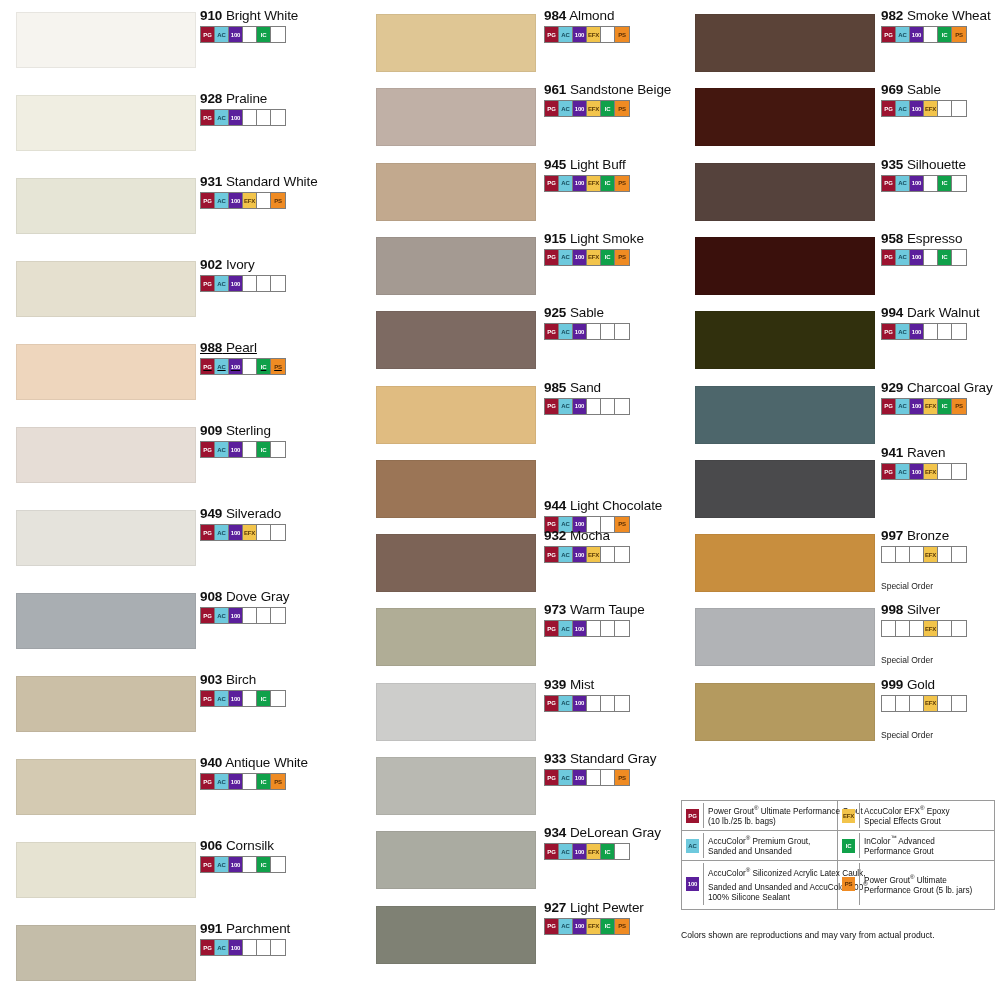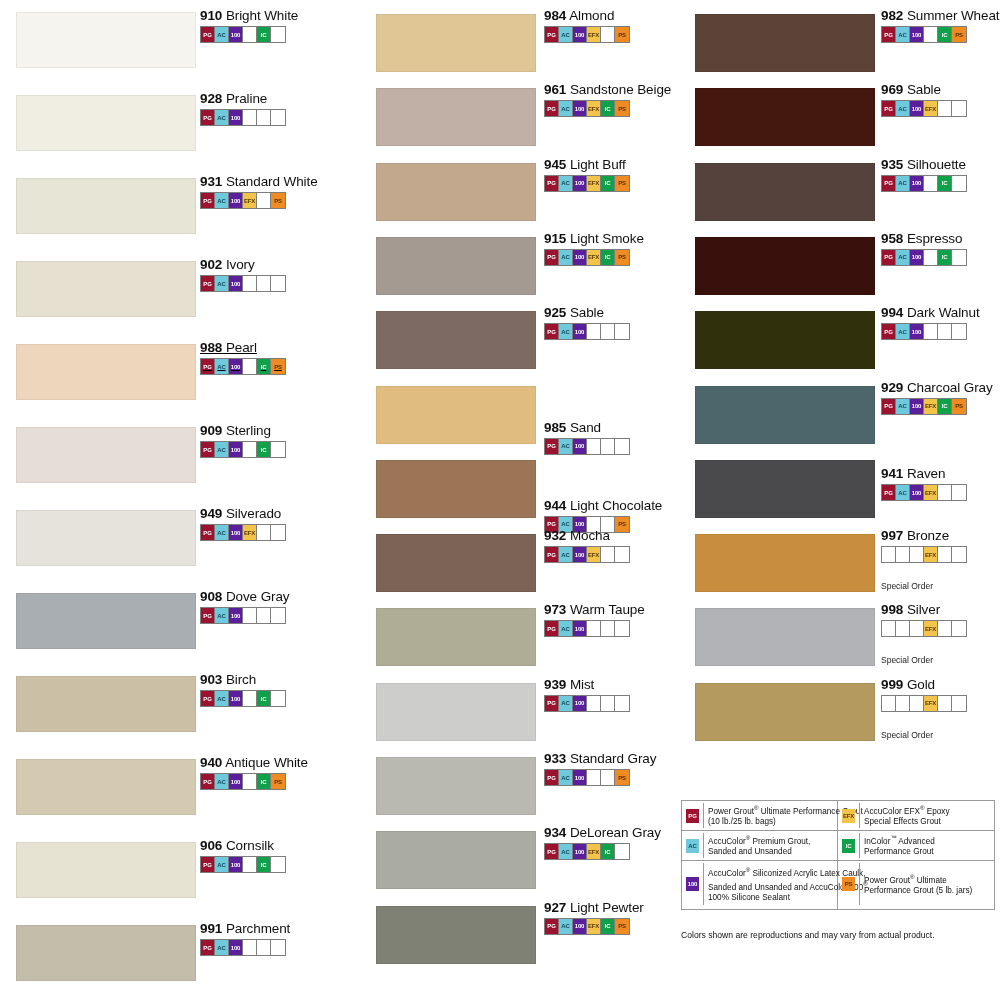--- a/index.html
+++ b/index.html
@@ -362,21 +362,21 @@
             <div class="badge ac">AC</div>
             <div class="badge s100">100</div>
             <div class="badge empty"></div>
             <div class="badge empty"></div>
             <div class="badge empty"></div>
           </div>
         </div>
       </div>
       <div class="entry">
         <div class="swatch" style="left: 36px; top: 385.5px; width: 160px; height: 58px; background: rgb(224, 188, 129);"></div>
-        <div class="info" style="left: 204px; top: 379.5px; margin-top: 40px;">
+        <div class="info" style="left: 204px; top: 379.5px;">
           <div class="title"><span class="code">985</span><span class="cname"> Sand</span></div>
           <div class="badges">
             <div class="badge pg">PG</div>
             <div class="badge ac">AC</div>
             <div class="badge s100">100</div>
             <div class="badge empty"></div>
             <div class="badge empty"></div>
             <div class="badge empty"></div>
           </div>
         </div>
@@ -477,21 +477,21 @@
             <div class="badge ic">IC</div>
             <div class="badge ps">PS</div>
           </div>
         </div>
       </div>
     </div>
   <div class="column" id="col-3">
       <div class="entry">
         <div class="swatch" style="left: 15px; top: 14px; width: 180px; height: 58px; background: rgb(91, 67, 56);"></div>
         <div class="info" style="left: 201px; top: 8px;">
-          <div class="title"><span class="code">982</span><span class="cname"> Summer Wheat</span></div>
+          <div class="title"><span class="code">982</span><span class="cname"> Smoke Wheat</span></div>
           <div class="badges">
             <div class="badge pg">PG</div>
             <div class="badge ac">AC</div>
             <div class="badge s100">100</div>
             <div class="badge empty"></div>
             <div class="badge ic">IC</div>
             <div class="badge ps">PS</div>
           </div>
         </div>
       </div>
@@ -560,21 +560,21 @@
             <div class="badge ac">AC</div>
             <div class="badge s100">100</div>
             <div class="badge efx">EFX</div>
             <div class="badge ic">IC</div>
             <div class="badge ps">PS</div>
           </div>
         </div>
       </div>
       <div class="entry">
         <div class="swatch" style="left: 15px; top: 459.8px; width: 180px; height: 58px; background: rgb(74, 74, 76);"></div>
-        <div class="info" style="left: 201px; top: 466px;">
+        <div class="info" style="left: 201px; top: 445px;">
           <div class="title"><span class="code">941</span><span class="cname"> Raven</span></div>
           <div class="badges">
             <div class="badge pg">PG</div>
             <div class="badge ac">AC</div>
             <div class="badge s100">100</div>
             <div class="badge efx">EFX</div>
             <div class="badge empty"></div>
             <div class="badge empty"></div>
           </div>
         </div>

